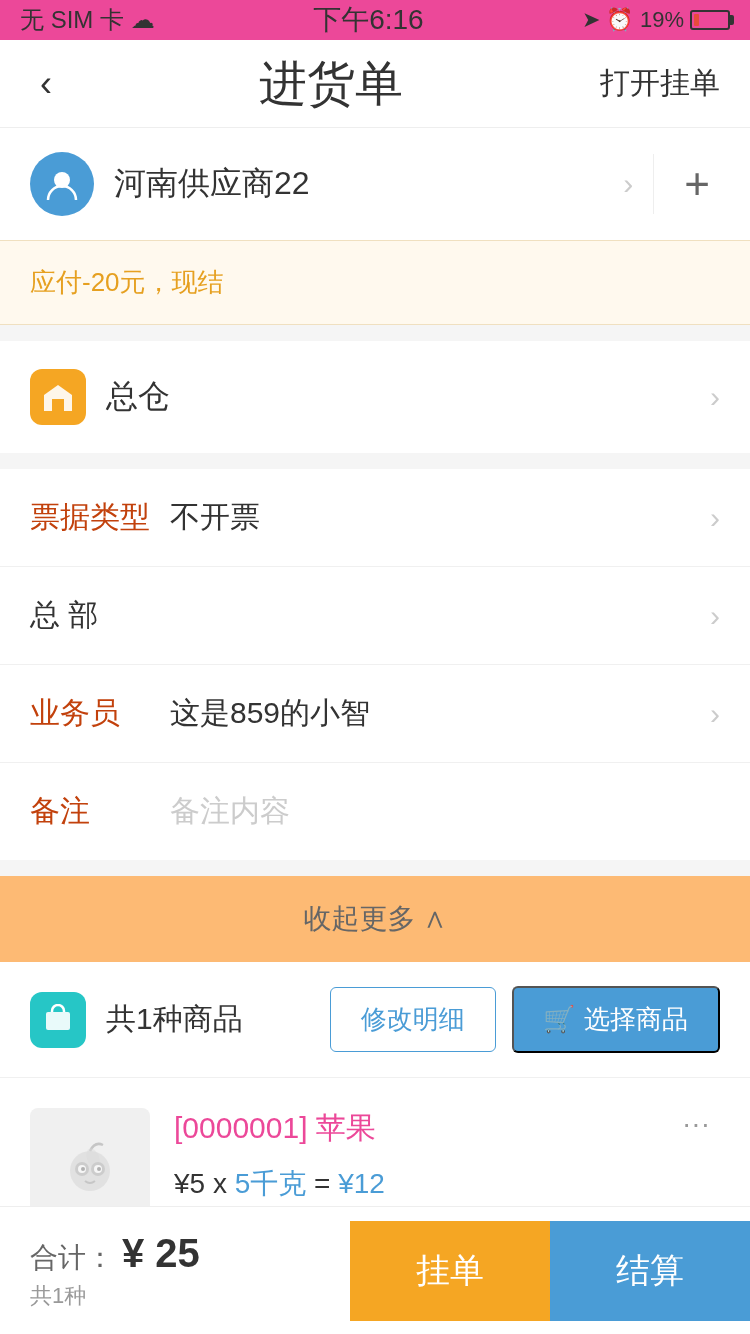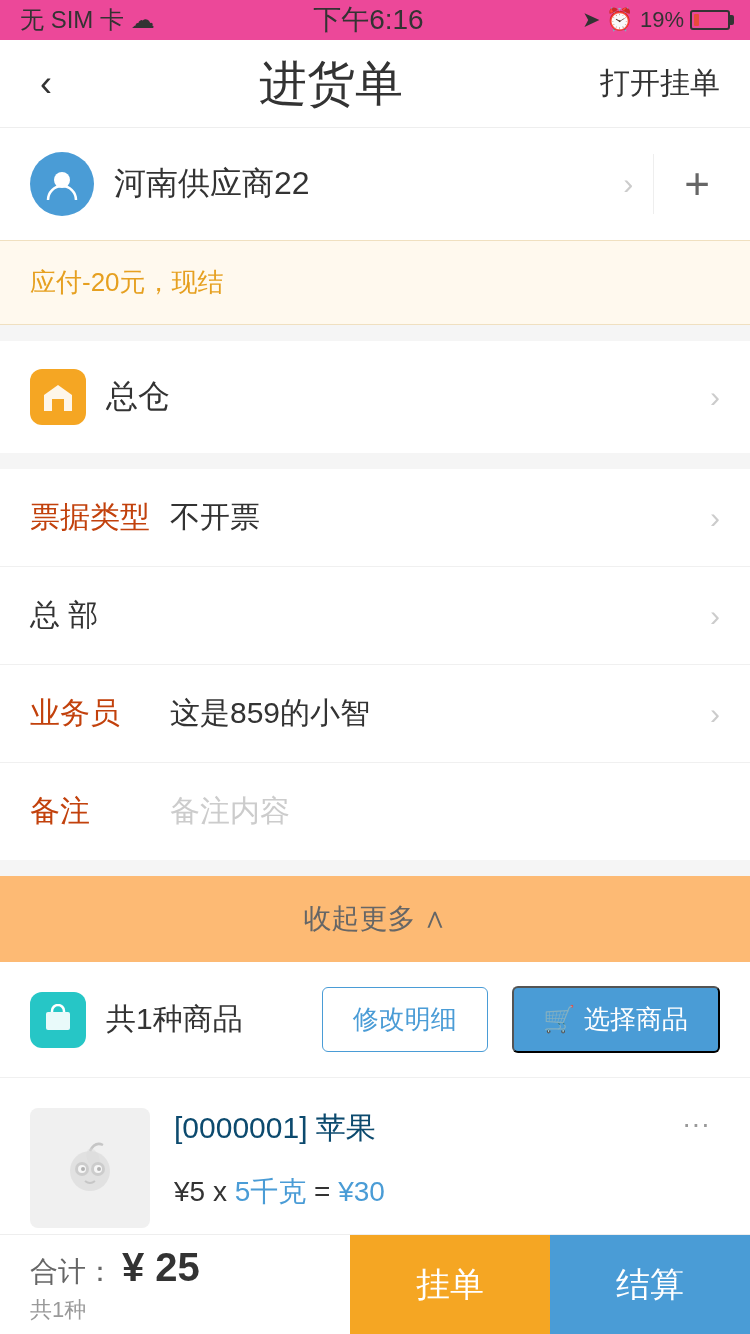--- a/index.html
+++ b/index.html
@@ -189,21 +189,21 @@
       font-size: 30px;
       color: #333;
     }
     .btn-outline {
       border: 1px solid #4a9cd6;
       color: #4a9cd6;
       background: #fff;
       padding: 14px 30px;
       font-size: 26px;
       border-radius: 6px;
-      margin-right: 24px;
+      margin-right: 16px;
       cursor: pointer;
     }
     .btn-primary {
       background: #4a9cd6;
       color: #fff;
       padding: 14px 30px;
       font-size: 26px;
       border-radius: 6px;
       cursor: pointer;
       display: flex; align-items: center; gap: 8px;
@@ -223,41 +223,41 @@
       border-radius: 8px;
       margin-right: 24px;
       flex-shrink: 0;
       display: flex; align-items: center; justify-content: center;
       overflow: hidden;
     }
     .product-thumb svg { width: 70px; height: 70px; opacity: 0.4; }
     .product-info { flex: 1; }
     .product-name {
       font-size: 30px;
-      color: #0c4a6e;
-      margin-bottom: 24px;
+      color: #ec4899;
+      margin-bottom: 16px;
     }
     .product-price {
       font-size: 28px;
       color: #333;
     }
     .product-price .highlight { color: #4a9cd6; }
     .product-more {
       color: #999;
       font-size: 28px;
       padding: 0 10px;
     }
 
     
     .bottom-bar {
       position: fixed;
       bottom: 0;
       left: 0;
       width: 750px;
-      height: 100px;
+      height: 128px;
       display: flex;
       align-items: center;
       background: #fff;
       border-top: 1px solid #eee;
     }
     .total-area {
       flex: 1;
       padding: 0 30px;
     }
     .total-main {
@@ -406,21 +406,21 @@
     <div class="product-info">
       <div class="product-name">
         <span>[0000001]</span>
         <span>苹果</span>
       </div>
       <div class="product-price">
         <span>¥5</span>
         <span> x </span>
         <span class="highlight">5千克</span>
         <span> = </span>
-        <span class="highlight">¥30</span>
+        <span class="highlight">¥12</span>
       </div>
     </div>
     <span class="product-more">···</span>
   </div>
 </div>
 
 <div style="height: 100px;"></div>
 
 <div class="bottom-bar">
   <div class="total-area">

